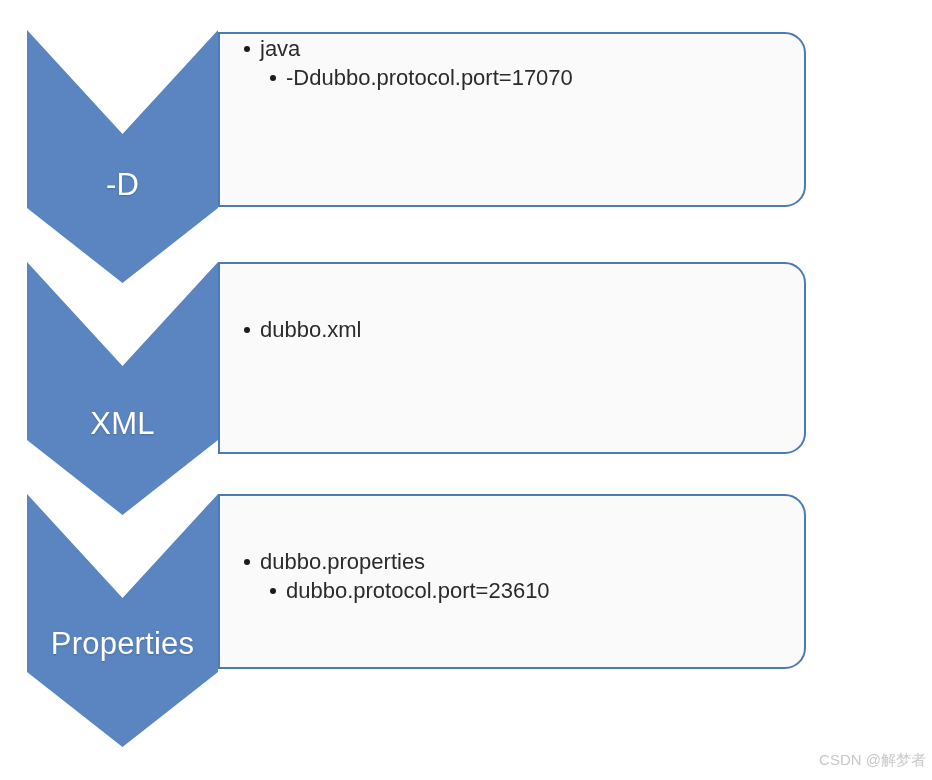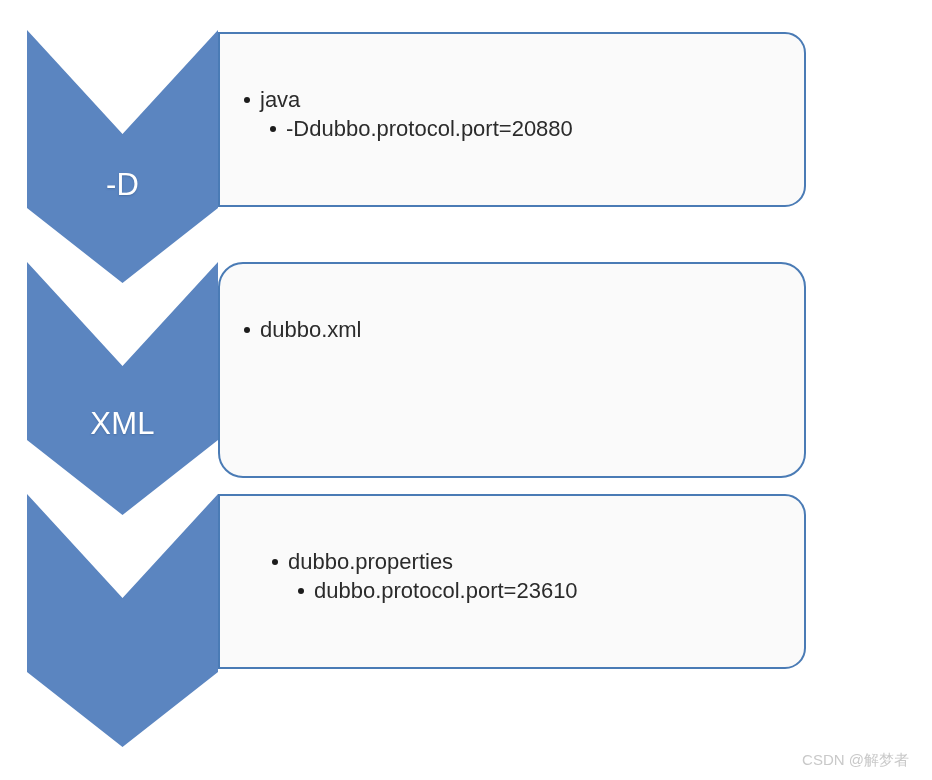--- a/index.html
+++ b/index.html
@@ -98,21 +98,21 @@
     top: 12px;
     width: 6px;
     height: 6px;
     background: #1c1c1c;
     border-radius: 50%;
   }
 
   
   .watermark {
     position: absolute;
-    right: 23px;
+    right: 6px;
     bottom: 10px;
     color: #c9c9c9;
     font-family: "Liberation Sans", sans-serif;
     font-size: 15px;
     white-space: nowrap;
     user-select: none;
   }
 </style>
 </head>
 <body>
@@ -120,55 +120,56 @@
 <div id="diagram">
 
   <div class="chevron-wrap" style="top:30px;">
     <svg class="chevron-svg" width="191" height="253" viewBox="0 0 191 253">
       <polygon points="0,0 95.5,104 191,0 191,178 95.5,253 0,178" fill="#5B85C0"></polygon>
     </svg>
     <div class="chevron-label" style="top:139px;">-D</div>
   </div>
 
   <div class="content-box" style="top:32px; height:175px;">
-    <ul class="bullet-list" style="margin-top:51px; margin-left:20px;">
+    <ul class="bullet-list" style="margin-left:20px;">
       <li class="bullet-l1">
         <span class="dot"></span>
         <span>java</span>
       </li>
       <li class="bullet-l2">
         <span class="dot"></span>
-        <span>-Ddubbo.protocol.port=20880</span>
+        <span>-Ddubbo.protocol.port=17070</span>
       </li>
     </ul>
   </div>
 
   <div class="chevron-wrap" style="top:262px;">
     <svg class="chevron-svg" width="191" height="253" viewBox="0 0 191 253">
       <polygon points="0,0 95.5,104 191,0 191,178 95.5,253 0,178" fill="#5B85C0"></polygon>
     </svg>
     <div class="chevron-label" style="top:146px;">XML</div>
   </div>
 
-  <div class="content-box" style="top:262px; height:216px;border-radius:25px;">
+  <div class="content-box" style="top:262px; height:192px;">
     <ul class="bullet-list" style="margin-top:51px; margin-left:20px;">
       <li class="bullet-l1">
         <span class="dot"></span>
         <span>dubbo.xml</span>
       </li>
     </ul>
   </div>
 
   <div class="chevron-wrap" style="top:494px;">
     <svg class="chevron-svg" width="191" height="253" viewBox="0 0 191 253">
       <polygon points="0,0 95.5,104 191,0 191,178 95.5,253 0,178" fill="#5B85C0"></polygon>
     </svg>
+    <div class="chevron-label" style="top:134px;">Properties</div>
   </div>
 
-  <div class="content-box" style="top:494px; height:175px;padding-left:28px;">
+  <div class="content-box" style="top:494px; height:175px;">
     <ul class="bullet-list" style="margin-top:51px; margin-left:20px;">
       <li class="bullet-l1">
         <span class="dot"></span>
         <span>dubbo.properties</span>
       </li>
       <li class="bullet-l2">
         <span class="dot"></span>
         <span>dubbo.protocol.port=23610</span>
       </li>
     </ul>

